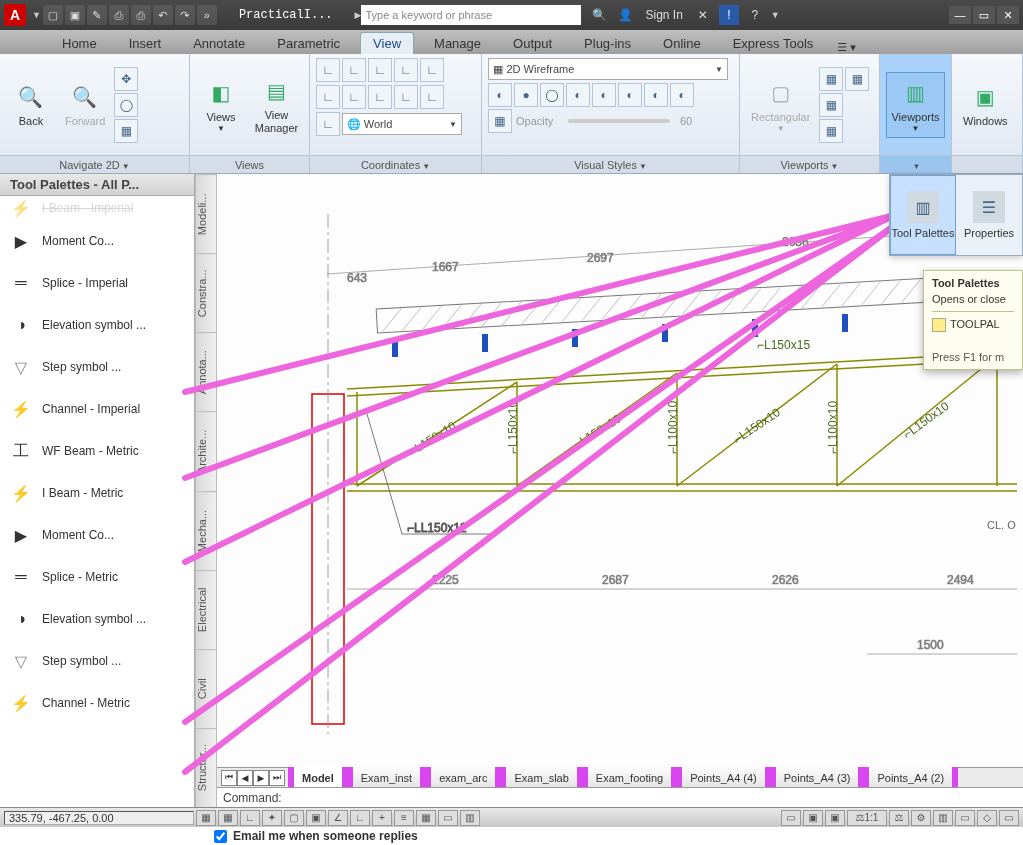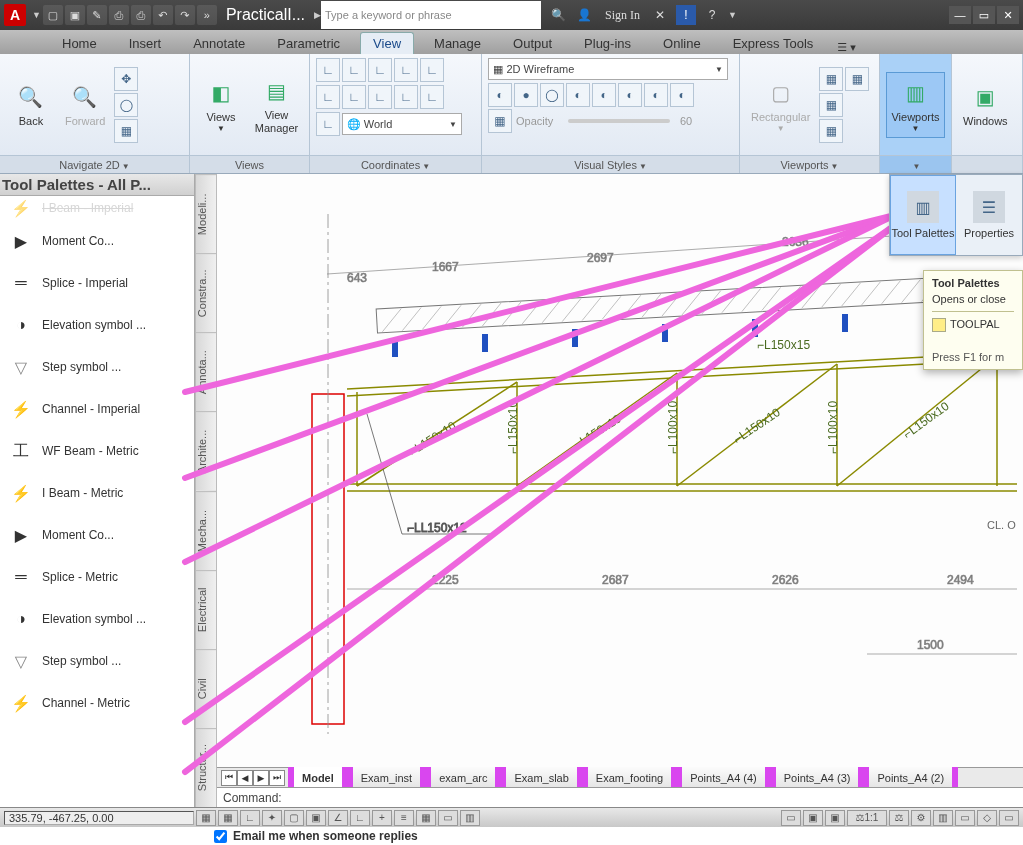--- a/index.html
+++ b/index.html
@@ -3,25 +3,25 @@
 <meta charset="utf-8">
 <style>
 * { box-sizing: border-box; margin: 0; padding: 0; font-family: "Segoe UI", Tahoma, sans-serif; }
 body { background: #f0f0f0; width: 1023px; height: 845px; overflow: hidden; position: relative; font-size: 12px; color: #333; }
 
 
 .titlebar { height: 30px; background: linear-gradient(#4a4a4a,#3a3a3a); display: flex; align-items: center; padding: 0 4px; color: #eee; }
 .titlebar .app-logo { width: 22px; height: 22px; background: #c00; color: #fff; display:flex; align-items:center; justify-content:center; font-weight:bold; font-size:14px; border-radius:2px; margin-right:4px;}
 .titlebar .qat { display:flex; gap:2px; }
 .titlebar .qat .qbtn { width:20px; height:20px; background: rgba(255,255,255,0.1); border-radius:2px; display:flex; align-items:center; justify-content:center; font-size:11px; color:#ddd; }
-.titlebar .doctitle { color:#fff; font-size:16px; margin: 0 9px; }
-.titlebar .search { width:220px; height:28px; background:#fff; color:#888; padding:0 4px; font-size:11px; display:flex; align-items:center;}
+.titlebar .doctitle { color:#fff; font-size:12px; margin: 0 22px; font-family: Liberation Mono, monospace; }
+.titlebar .search { width:220px; height:20px; background:#fff; color:#888; padding:0 4px; font-size:11px; display:flex; align-items:center;}
 .titlebar .rightctl { display:flex; gap:6px; align-items:center; margin-left:8px;}
 .titlebar .rightctl .tbtn { width:20px; height:20px; display:flex; align-items:center; justify-content:center; font-size:12px; color:#ddd;}
-.titlebar .signin { color:#ddd; font-size:12px; margin:16px 4px;font-family:Liberation Serif, serif;}
+.titlebar .signin { color:#ddd; font-size:12px; margin:16px 4px;}
 .titlebar .winbtns { display:flex; gap:2px; margin-left:auto;}
 .titlebar .winbtns div { width:22px; height:18px; background:#555; color:#fff; display:flex; align-items:center; justify-content:center; font-size:11px;}
 
 
 .ribbon-tabs { height: 24px; background: linear-gradient(#bfbfbf,#9f9f9f); display:flex; align-items:flex-end; padding: 0 50px; gap:8px;}
 .ribbon-tabs .tab { padding:3px 12px; font-size:13px; color:#333; border-radius:3px 3px 0 0;}
 .ribbon-tabs .tab.active { background:#e6edf5; color:#1a4a8a; border:1px solid #8aa; border-bottom:none;}
 .ribbon-tabs .more { margin-left:4px; font-size:11px;}
 
 
@@ -59,21 +59,21 @@
 .tooltip .tt-title { font-weight:bold; margin-bottom:4px;}
 .tooltip .tt-sep { border-top:1px solid #c0c090; margin:6px 0;}
 .tooltip .tt-cmd { font-weight:normal;}
 .tooltip .tt-f1 { color:#555; margin-top:19px;}
 .tooltip .tt-ico { display:inline-block; width:14px; height:14px; background:#ffee88; border:1px solid #aa8; margin-right:4px; vertical-align:middle;}
 
 
 .main { position:absolute; left:0; top:174px; right:0; bottom:38px; display:flex;}
 
 .toolpalette { width:195px; background:#f0f0f0; border-right:1px solid #aaa; display:flex; flex-direction:column;}
-.toolpalette .tp-head { height:22px; background:linear-gradient(#e8e8e8,#d0d0d0); border-bottom:1px solid #aaa; font-size:15px; padding:0 2px; display:flex; align-items:center; font-weight:bold; color:#444;}
+.toolpalette .tp-head { height:22px; background:linear-gradient(#e8e8e8,#d0d0d0); border-bottom:1px solid #aaa; font-size:13px; padding:0 10px; display:flex; align-items:center; font-weight:bold; color:#444;}
 .toolpalette .tp-body { flex:1; overflow:hidden; background:#fff;}
 .tp-item { display:flex; align-items:center; height:42px; padding:0 10px; font-size:12px; color:#333; gap:10px;}
 .tp-item .tico { width:22px; height:22px; display:flex; align-items:center; justify-content:center; font-size:16px;}
 .tp-group { font-size:12px; color:#333; padding:8px 10px 4px;}
 
 .sidetabs { width:22px; background:#e4e4e4; border-left:1px solid #bbb; border-right:1px solid #bbb; display:flex; flex-direction:column;}
 .sidetabs .st { flex:1; writing-mode:vertical-rl; transform:rotate(180deg); text-align:center; font-size:11px; color:#555; border-bottom:1px solid #bbb; padding:6px 0; background:linear-gradient(90deg,#f0f0f0,#d8d8d8);}
 
 .canvas-wrap { flex:1; display:flex; flex-direction:column; background:#fff;}
 .canvas { flex:1; position:relative; overflow:hidden; background:#fdfdfd;}

